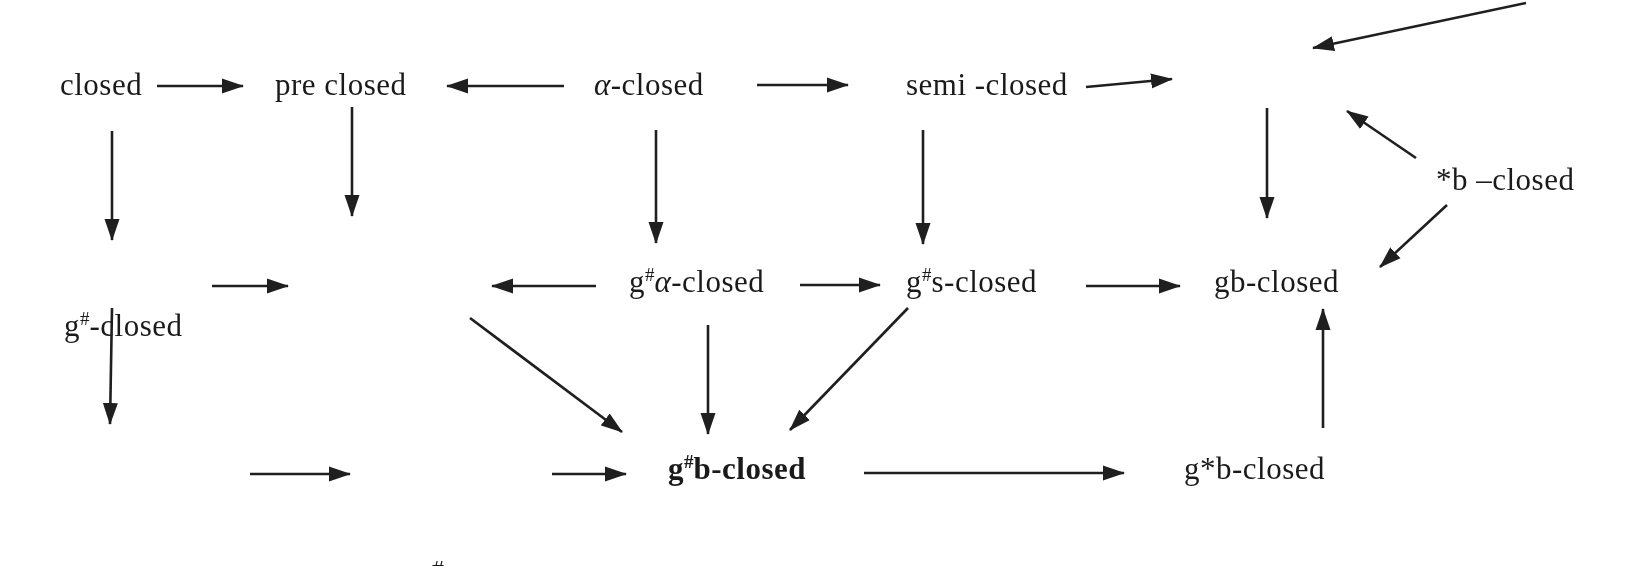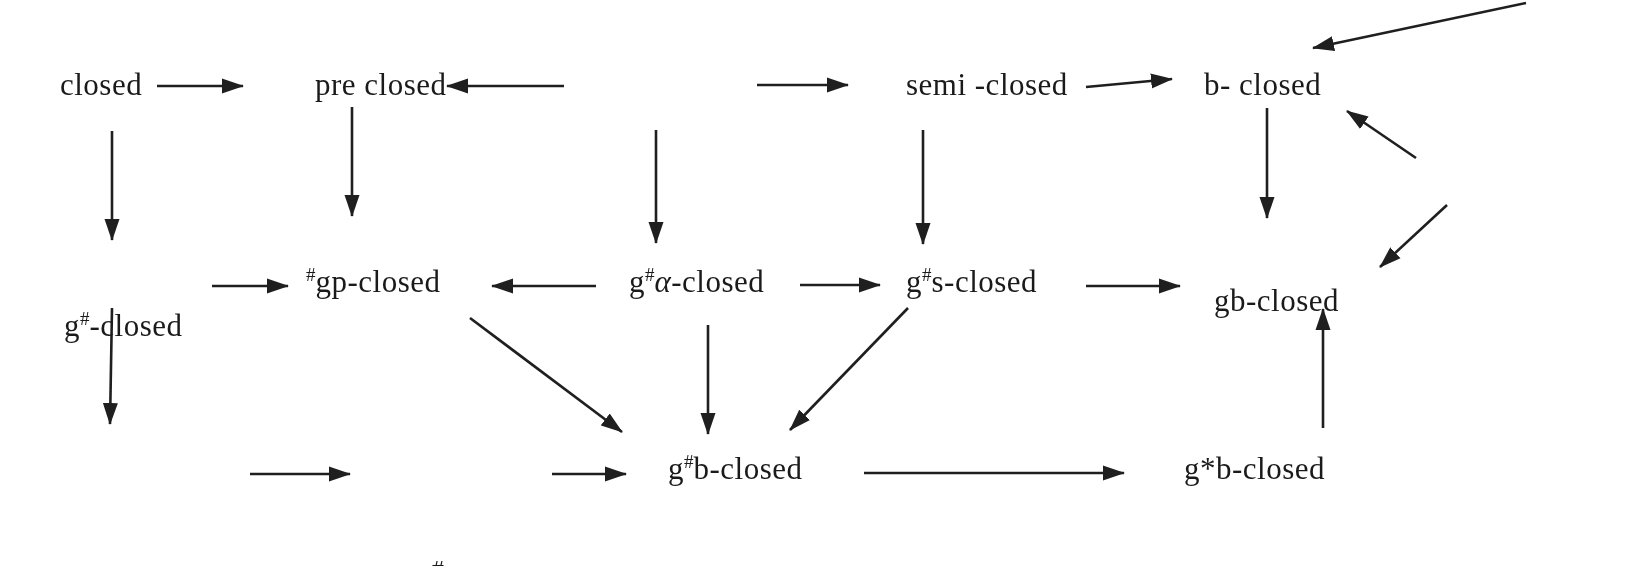--- a/index.html
+++ b/index.html
@@ -55,26 +55,26 @@
       <line x1="708" y1="325" x2="708" y2="434" marker-end="url(#ah)"></line>
       <line x1="1323" y1="428" x2="1323" y2="309" marker-end="url(#ah)"></line>
       <line x1="470" y1="318" x2="622" y2="432" marker-end="url(#ah)"></line>
       <line x1="908" y1="308" x2="790" y2="430" marker-end="url(#ah)"></line>
       <line x1="250" y1="474" x2="350" y2="474" marker-end="url(#ah)"></line>
       <line x1="552" y1="474" x2="626" y2="474" marker-end="url(#ah)"></line>
       <line x1="864" y1="473" x2="1124" y2="473" marker-end="url(#ah)"></line>
     </svg>
   <div id="nodes">
       <div class="node" style="left: 44px; top: 68px;"><span class="inner"><span>closed</span></span></div>
-      <div class="node" style="left: 259px; top: 68px; margin-left: 40px;"><span class="inner"><span>pre closed</span></span></div>
+      <div class="node" style="left: 259px; top: 68px;"><span class="inner"><span>pre closed</span></span></div>
+      <div class="node" style="left: 578px; top: 68px;"><span class="inner"><span class="it">α</span><span>-closed</span></span></div>
       <div class="node" style="left: 870px; top: 68px; margin-left: 20px;"><span class="inner"><span>semi -closed</span></span></div>
-      <div class="node" style="left: 1188px; top: 68px;"><span class="inner"><span>b- closed</span></span></div>
+      <div class="node" style="left: 1420px; top: 163px;"><span class="inner"><span>*b –closed</span></span></div>
       <div class="node" style="left: 48px; top: 265px; margin-top: 44px;"><span class="inner"><span>g</span><span class="sup">#</span><span>-closed</span></span></div>
-      <div class="node" style="left: 290px; top: 265px;"><span class="inner"><span class="sup">#</span><span>gp-closed</span></span></div>
       <div class="node" style="left: 613px; top: 265px;"><span class="inner"><span>g</span><span class="sup">#</span><span class="it">α</span><span>-closed</span></span></div>
       <div class="node" style="left: 890px; top: 265px;"><span class="inner"><span>g</span><span class="sup">#</span><span>s-closed</span></span></div>
-      <div class="node" style="left: 1198px; top: 265px; margin-top: 19px;"><span class="inner"><span>gb-closed</span></span></div>
-      <div class="node" style="left: 652px; top: 452px;"><span class="inner"><span>g</span><span class="sup">#</span><span>b-closed</span></span></div>
+      <div class="node" style="left: 1198px; top: 265px;"><span class="inner"><span>gb-closed</span></span></div>
+      <div class="node" style="left: 652px; top: 452px; font-weight: bold;"><span class="inner"><span>g</span><span class="sup">#</span><span>b-closed</span></span></div>
       <div class="node" style="left: 1168px; top: 452px;"><span class="inner"><span>g*b-closed</span></span></div>
       <div class="node clip-top" style="left: 1392px; top: 0px; font-size: 43px; letter-spacing: 4px;"></div>
       <div class="node" style="left: 416px; top: 551px; font-size: 24px;"><span class="inner"><span>#</span></span></div>
     </div>
 </div>
 
 </body></html>

